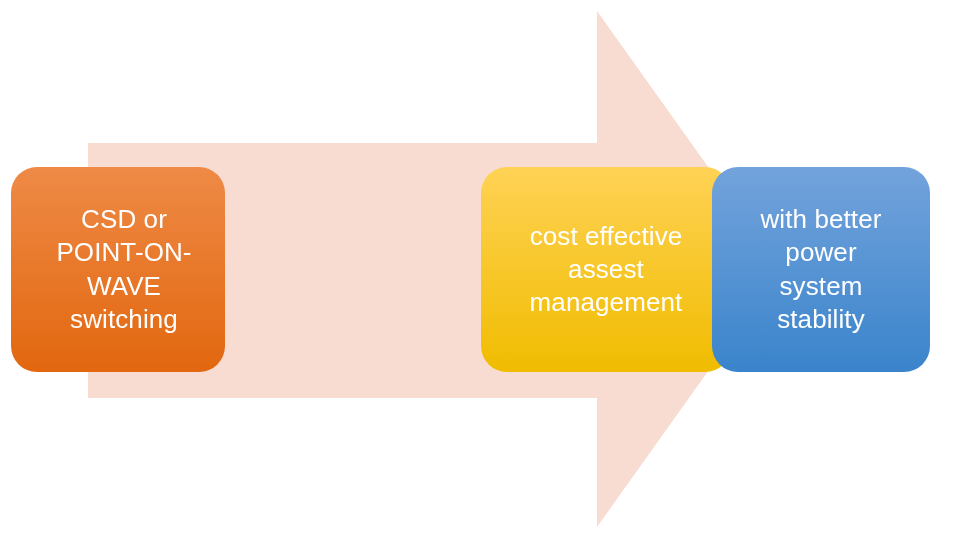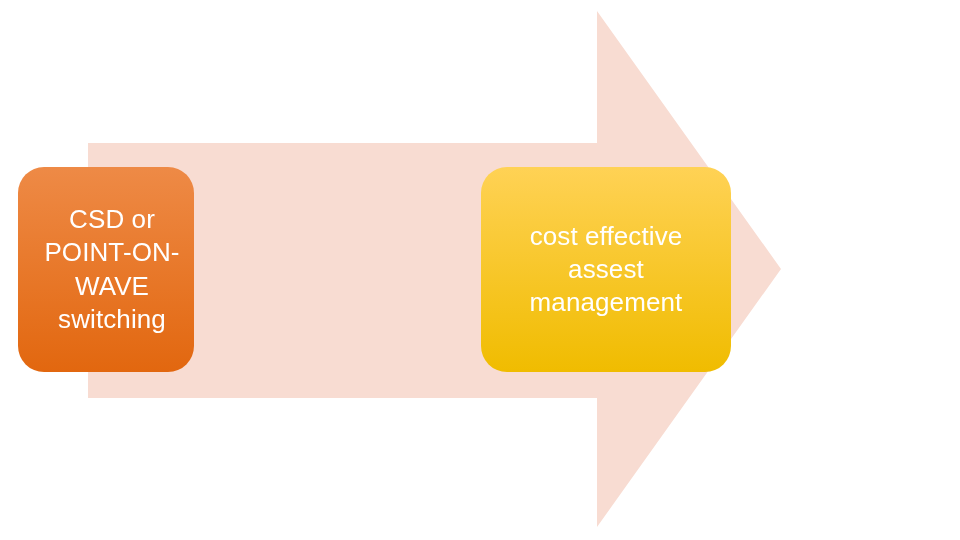--- a/index.html
+++ b/index.html
@@ -51,21 +51,21 @@
     color: #FFFFFF;
     font-family: "Liberation Sans", sans-serif;
     font-size: 26px;
     line-height: 1.27;
     text-align: center;
     letter-spacing: 0.1px;
     white-space: pre-line;
     font-weight: 400;
   }
   
-  #stage-box-0 { left: 18px;  width: 176px; padding-left: 22px; }
+  #stage-box-0 { left: 11px;  width: 214px; padding-left: 22px; }
   #stage-box-1 { left: 252px; width: 209px; }
   #stage-box-2 { left: 481px; width: 250px; }
   #stage-box-3 { left: 712px; width: 218px; }
 </style>
 </head>
 <body>
 
 <div id="canvas">
 
   <svg id="arrow-layer" viewBox="0 0 960 540" width="960" height="540" xmlns="http://www.w3.org/2000/svg">
@@ -81,15 +81,21 @@
 switching</span>
     </div>
 
 
     <div class="stage-box" id="stage-box-2" style="background-image: linear-gradient(180deg, #FFD255 0%, #F0BC00 100%);">
       <span class="stage-label">cost effective
 assest
 management</span>
     </div>
 
+    <div class="stage-box" id="stage-box-3" style="background-image: linear-gradient(180deg, #73A3DC 0%, #3A84CB 100%);">
+      <span class="stage-label">with better
+power
+system
+stability</span>
+    </div>
 
   </div>
 </div>
 
 </body></html>

